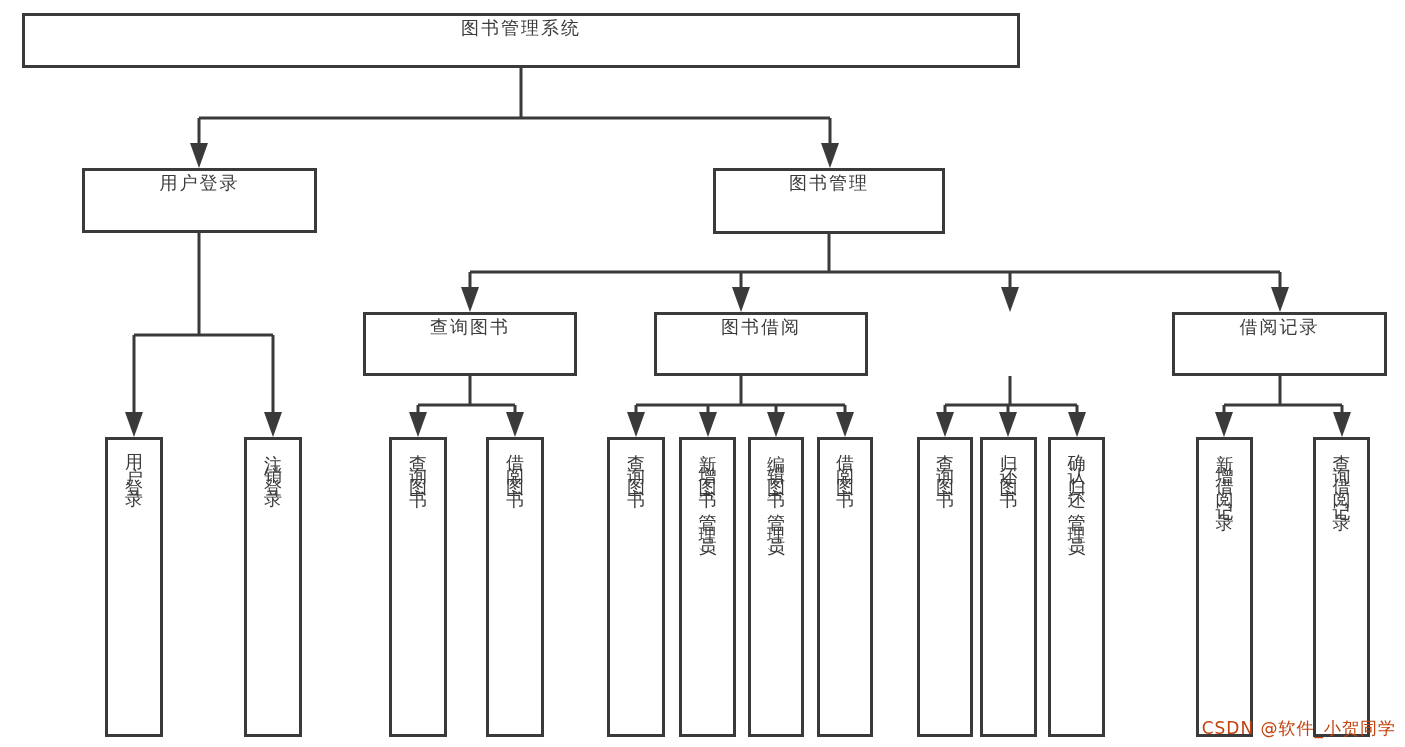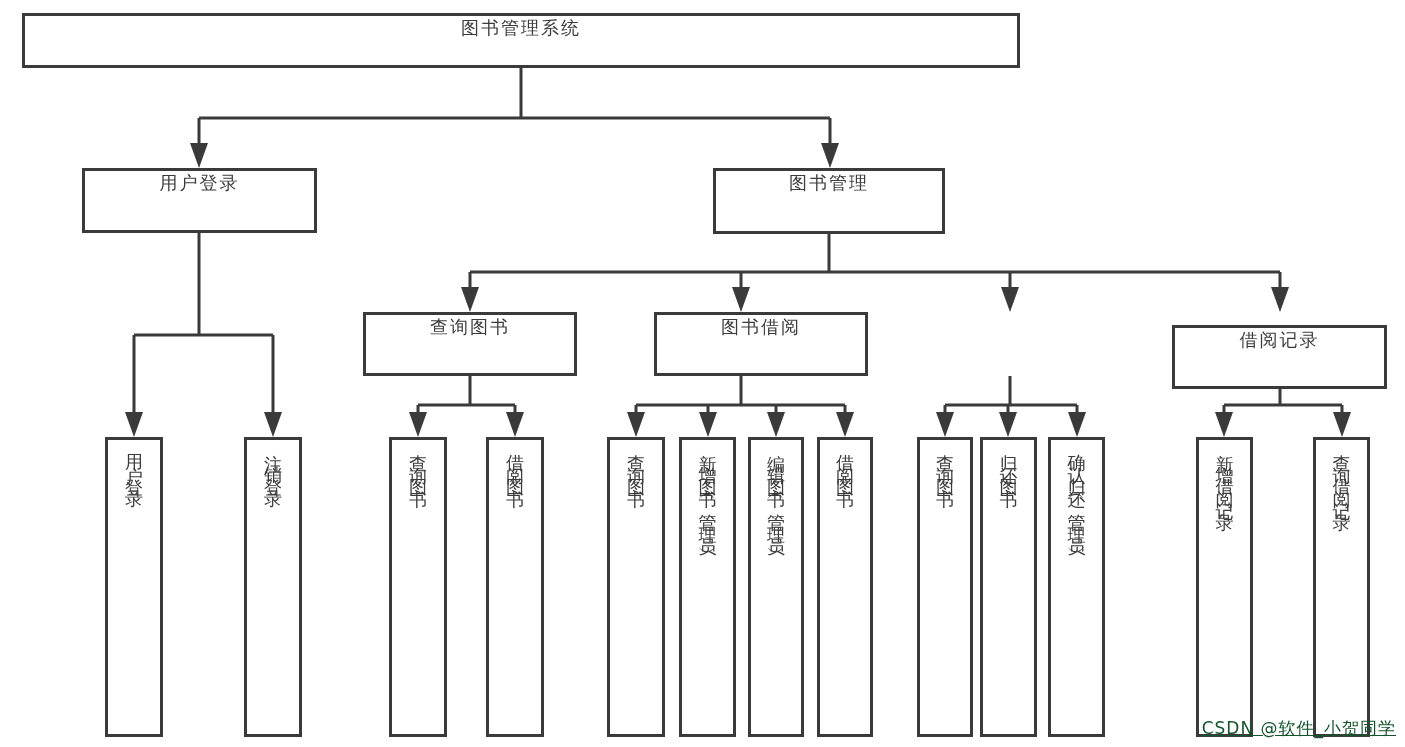--- a/index.html
+++ b/index.html
@@ -38,23 +38,22 @@
     line-height: 1;
     letter-spacing: 12px;
     white-space: nowrap;
   }
   .watermark {
     position: absolute;
     right: 9px;
     bottom: 7px;
     font-size: 17px;
     letter-spacing: 1px;
-    color: #14532d;
+    color: #c2410c;
     white-space: nowrap;
-    text-decoration: underline;
   }
 </style>
 </head>
 <body>
 
 <div class="stage">
 
   <svg class="connectors" viewBox="0 0 1405 747" xmlns="http://www.w3.org/2000/svg">
     <g stroke="#3a3a3a" stroke-width="3" fill="none">
 
@@ -108,21 +107,21 @@
   <div class="node hnode" style="left:713px; top:168px; width:232px; height:66px;">
     <span>图书管理</span>
   </div>
 
   <div class="node hnode" style="left:363px; top:312px; width:214px; height:64px;">
     <span>查询图书</span>
   </div>
   <div class="node hnode" style="left:634px; top:312px; width:214px; height:64px;margin-left:20px;">
     <span>图书借阅</span>
   </div>
-  <div class="node hnode" style="left:1172px; top:312px; width:215px; height:64px;margin-top:13px;">
+  <div class="node hnode" style="left:1172px; top:312px; width:215px; height:64px;">
     <span>借阅记录</span>
   </div>
 
   <div class="node vnode" style="left:105px; top:437px; width:58px; height:300px;">
     <span class="vtext">用户登录</span>
   </div>
   <div class="node vnode" style="left:244px; top:437px; width:58px; height:300px;">
     <span class="vtext">注销登录</span>
   </div>
 

